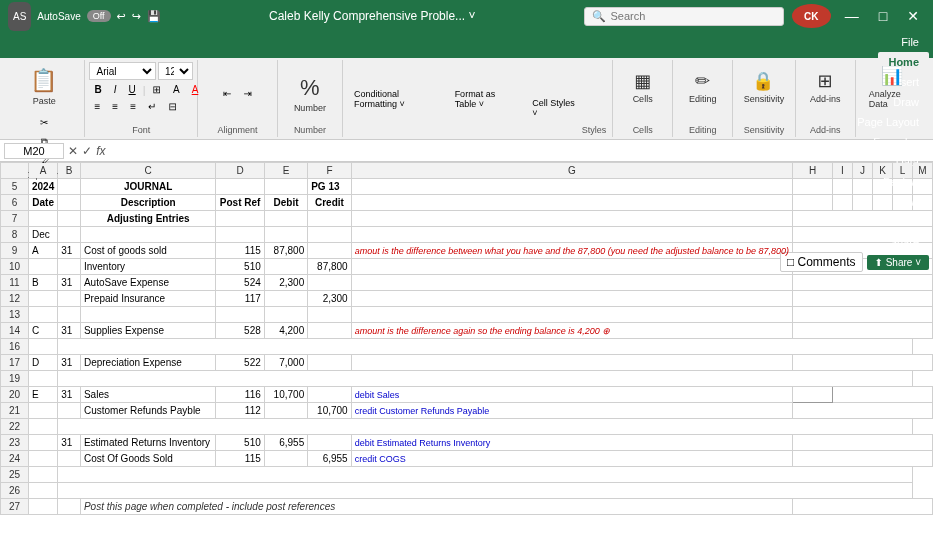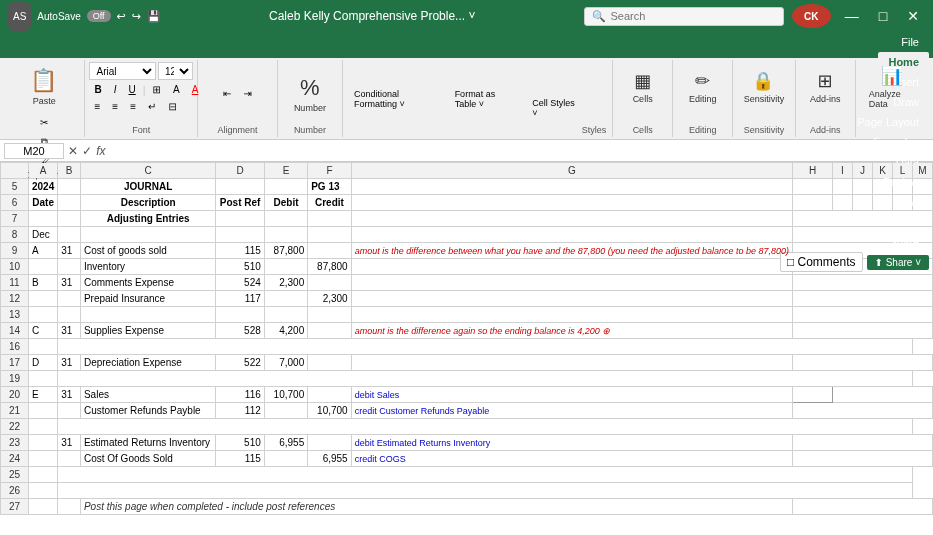--- a/index.html
+++ b/index.html
@@ -483,21 +483,21 @@
         <td></td>
         <td class="right">87,800</td>
         <td></td>
         <td colspan="6"></td>
       </tr>
 
       <tr>
         <td class="row-header">11</td>
         <td>B</td>
         <td>31</td>
-        <td>Comments Expense</td>
+        <td>AutoSave Expense</td>
         <td class="right">524</td>
         <td class="right">2,300</td>
         <td></td>
         <td></td>
         <td colspan="6"></td>
       </tr>
 
       <tr>
         <td class="row-header">12</td>
         <td></td>

